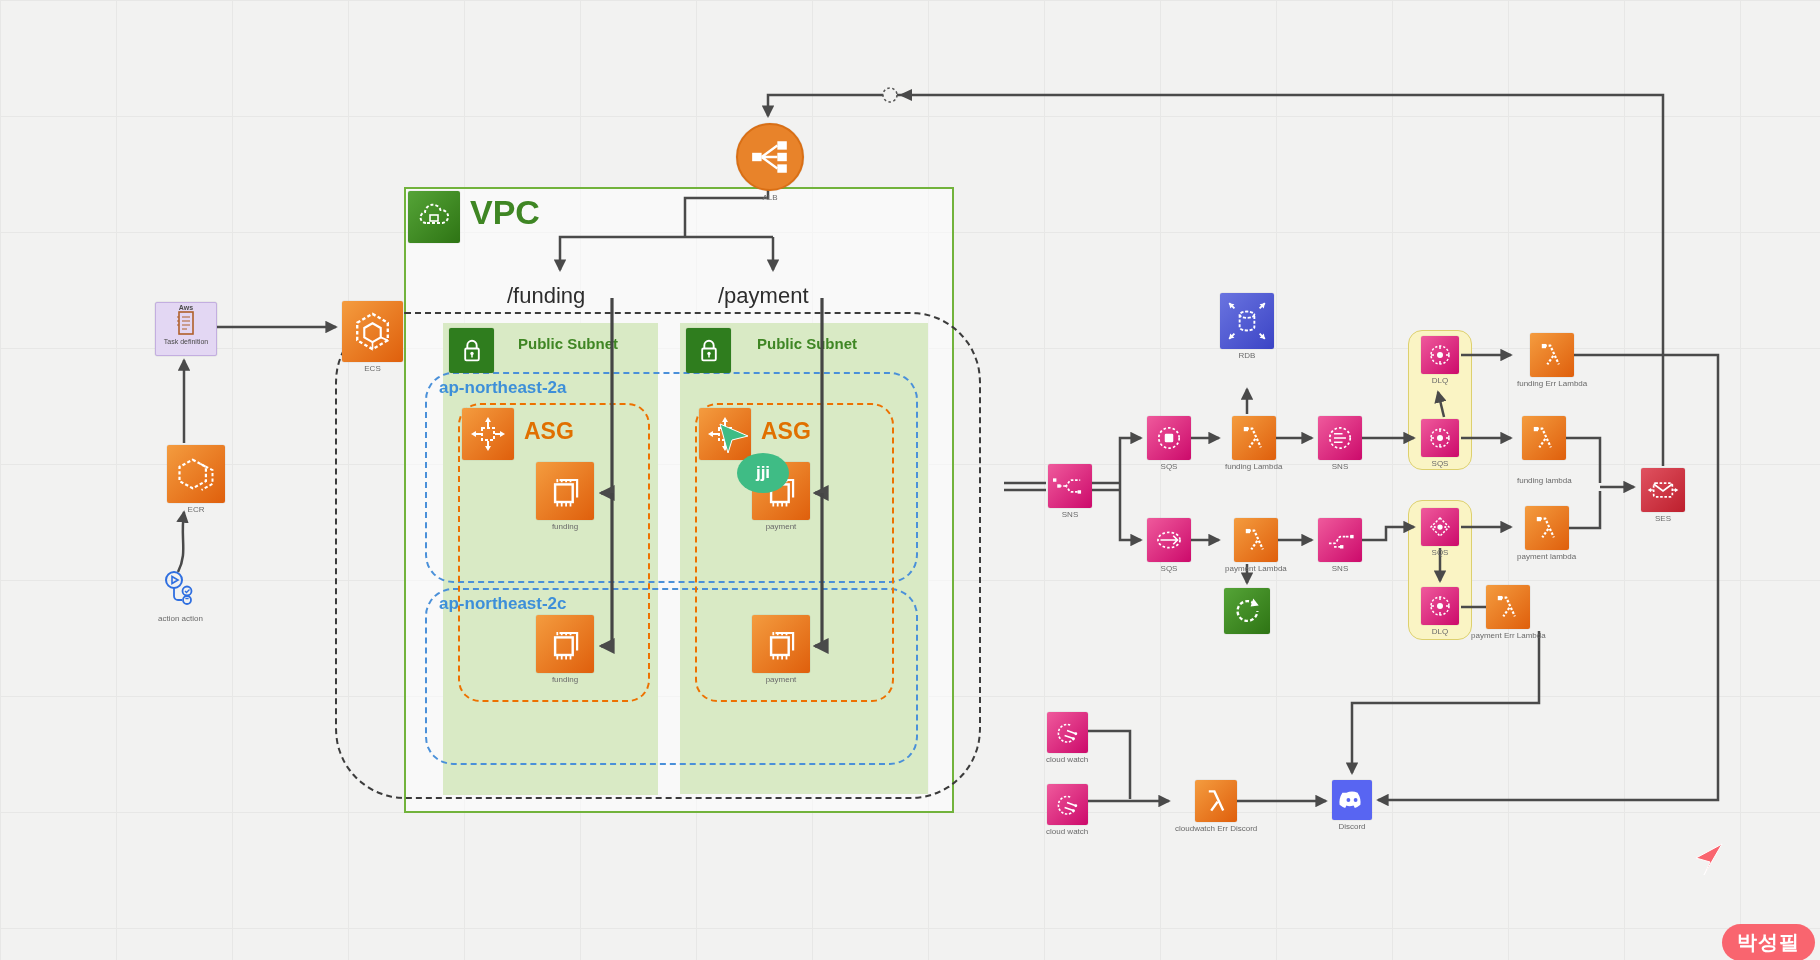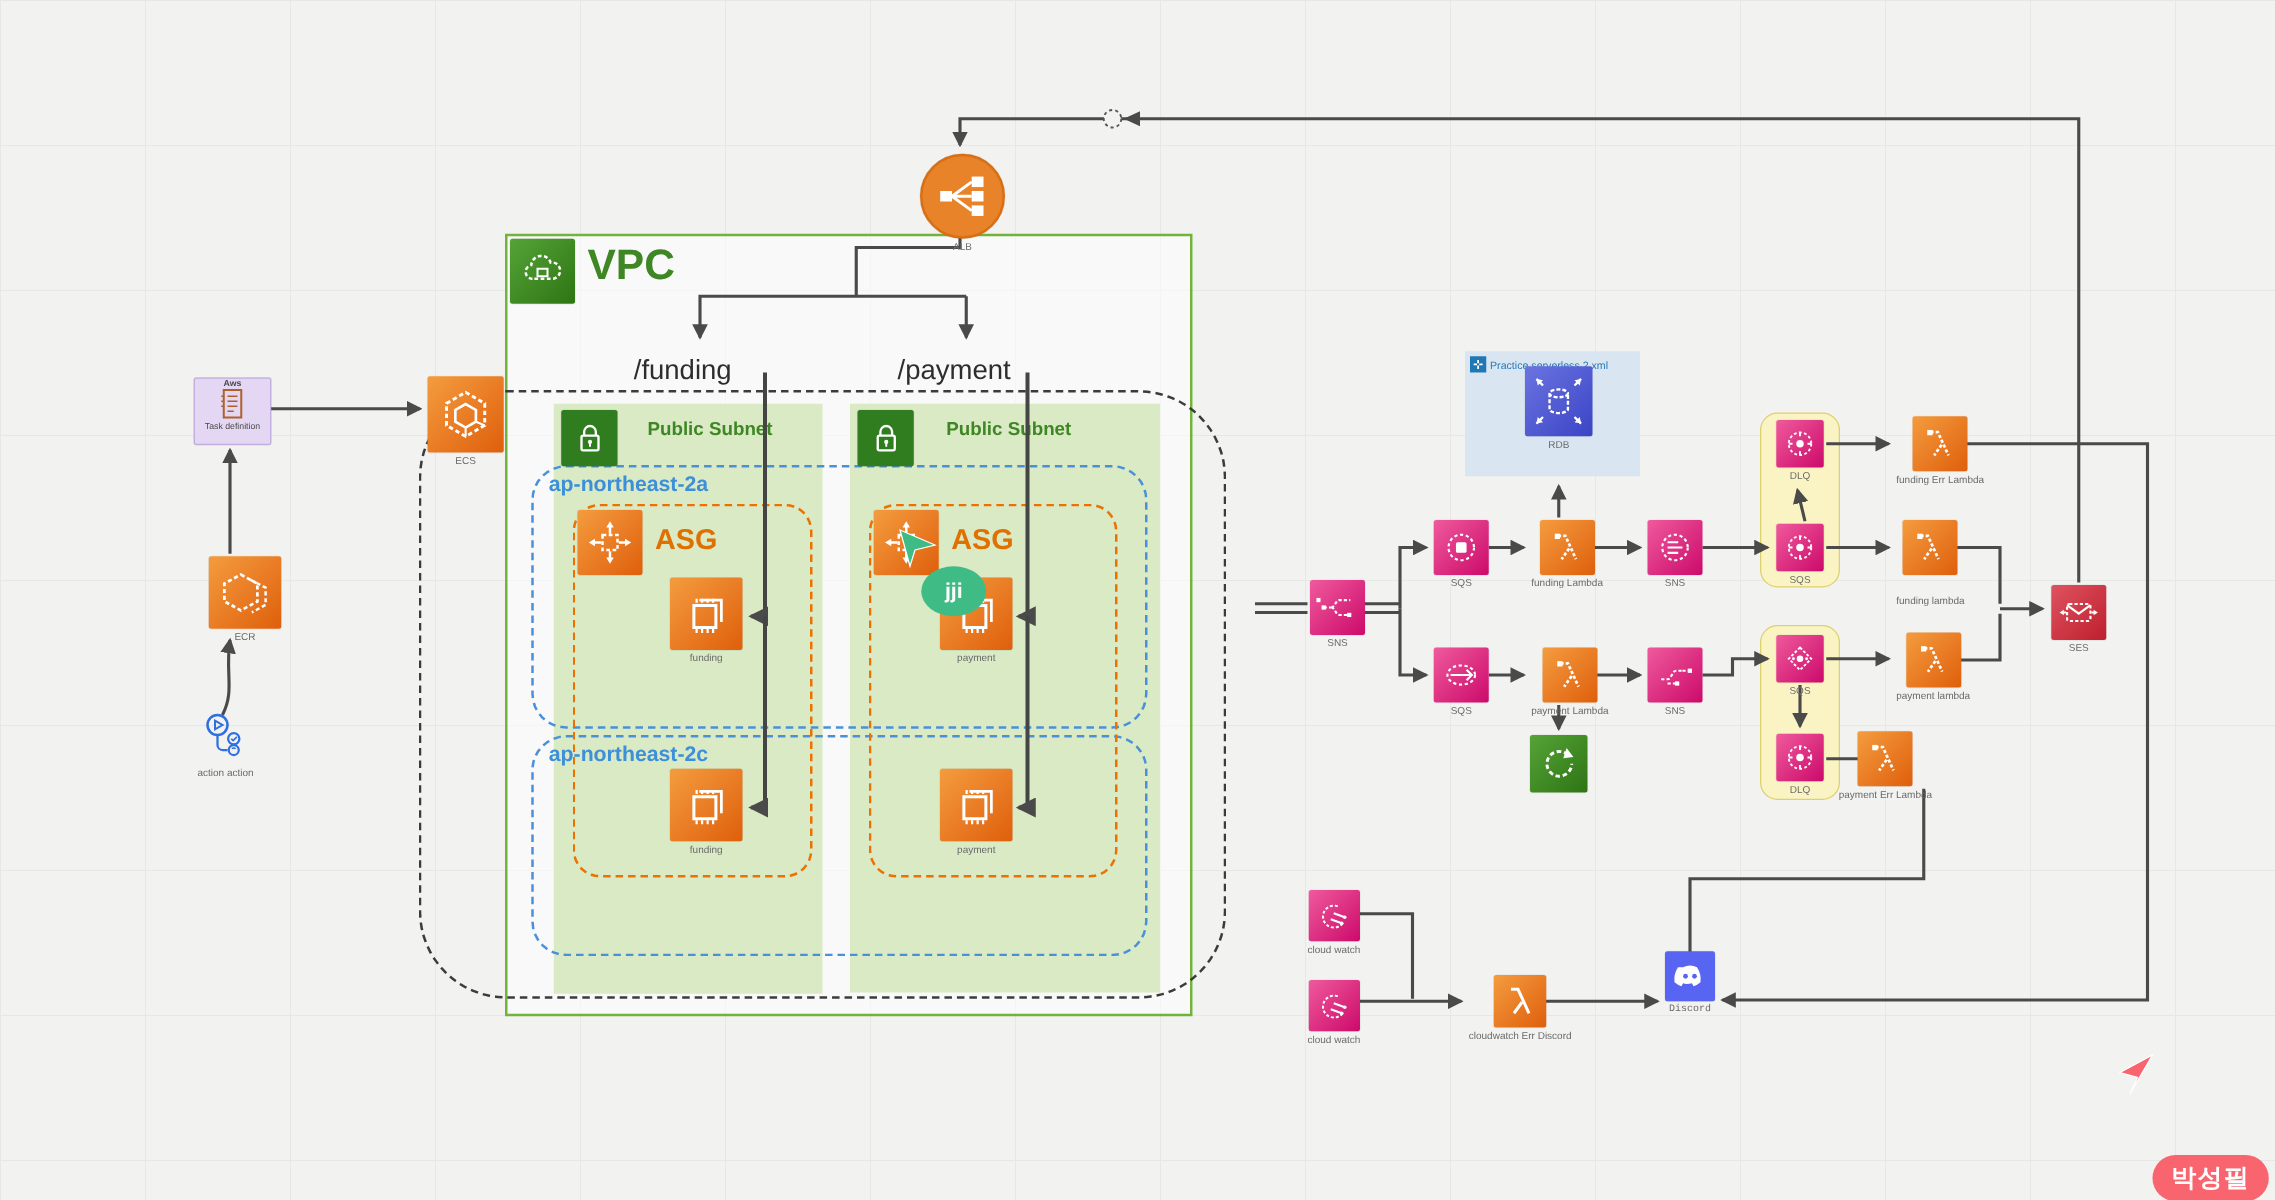--- a/index.html
+++ b/index.html
@@ -62,30 +62,20 @@
   <div class="container az" style="left:425px;top:588px;width:493px;height:177px;">
     <span class="az-label">ap-northeast-2c</span>
   </div>
 
   <div class="container asgbox" style="left:458px;top:403px;width:192px;height:299px;"></div>
   <div class="container asgbox" style="left:695px;top:403px;width:199px;height:299px;"></div>
 
   <div class="container yellowgrp" style="left:1408px;top:330px;width:64px;height:140px;"></div>
   <div class="container yellowgrp" style="left:1408px;top:500px;width:64px;height:140px;"></div>
 
-  <div class="container rdbbox" style="left:1172px;top:281px;width:140px;height:100px;">
-    <div class="rdb-head">
-      <span class="rdb-head-ic">
-        <svg width="9" height="9" viewBox="0 0 10 10">
-            <path d="M1,5 h3 M6,5 h3 M5,1 v3 M5,6 v3" stroke="#fff" stroke-width="1.6"></path>
-          </svg>
-      </span>
-      <span class="rdb-head-tx">Practice serverless 2.xml</span>
-    </div>
-  </div>
 
   <div class="biglabel" style="left:470px;top:193px;font-size:34px;">VPC</div>
   <div class="subnet-title" style="left:518px;top:335px;">Public Subnet</div>
   <div class="subnet-title" style="left:757px;top:335px;">Public Subnet</div>
   <div class="asg-title" style="left:524px;top:418px;">ASG</div>
   <div class="asg-title" style="left:761px;top:418px;">ASG</div>
   <div class="routelabel" style="left:507px;top:283px;">/funding</div>
   <div class="routelabel" style="left:718px;top:283px;">/payment</div>
 
   <svg id="edges" width="1820" height="960">
@@ -511,21 +501,21 @@
 
   <div class="node" style="left:1175px;top:780px;">
     <div class="ic grad-orange" style="width:42px;height:42px;">
       <svg width="32" height="32" viewBox="0 0 40 40">
         <path d="M11,8 h7 l11,24 M22,21 l-8,11" fill="none" stroke="#fff" stroke-width="3"></path>
       </svg>
     </div>
     <div class="tinylabel">cloudwatch Err Discord</div>
   </div>
 
-  <div class="node" style="left:1332px;top:761px;font-family:Liberation Mono, monospace;">
+  <div class="node" style="left:1332px;top:780px;">
     <div class="ic blurple" style="width:40px;height:40px;">
       <svg width="32" height="32" viewBox="0 0 40 40">
         <path d="M13,11 q7,-3.5 14,0 q4.5,7 3.5,15 q-3.5,3 -7,4 l-1.5,-3 q-5.5,1.5 -9,0 L11.5,30 q-3.5,-1 -7,-4 q-1,-8 3.5,-15 z" fill="#fff"></path>
         <circle cx="15.5" cy="20" r="2.4" fill="#5865F2"></circle>
           <circle cx="24.5" cy="20" r="2.4" fill="#5865F2"></circle>
       </svg>
     </div>
     <div class="tinylabel">Discord</div>
   </div>
 

